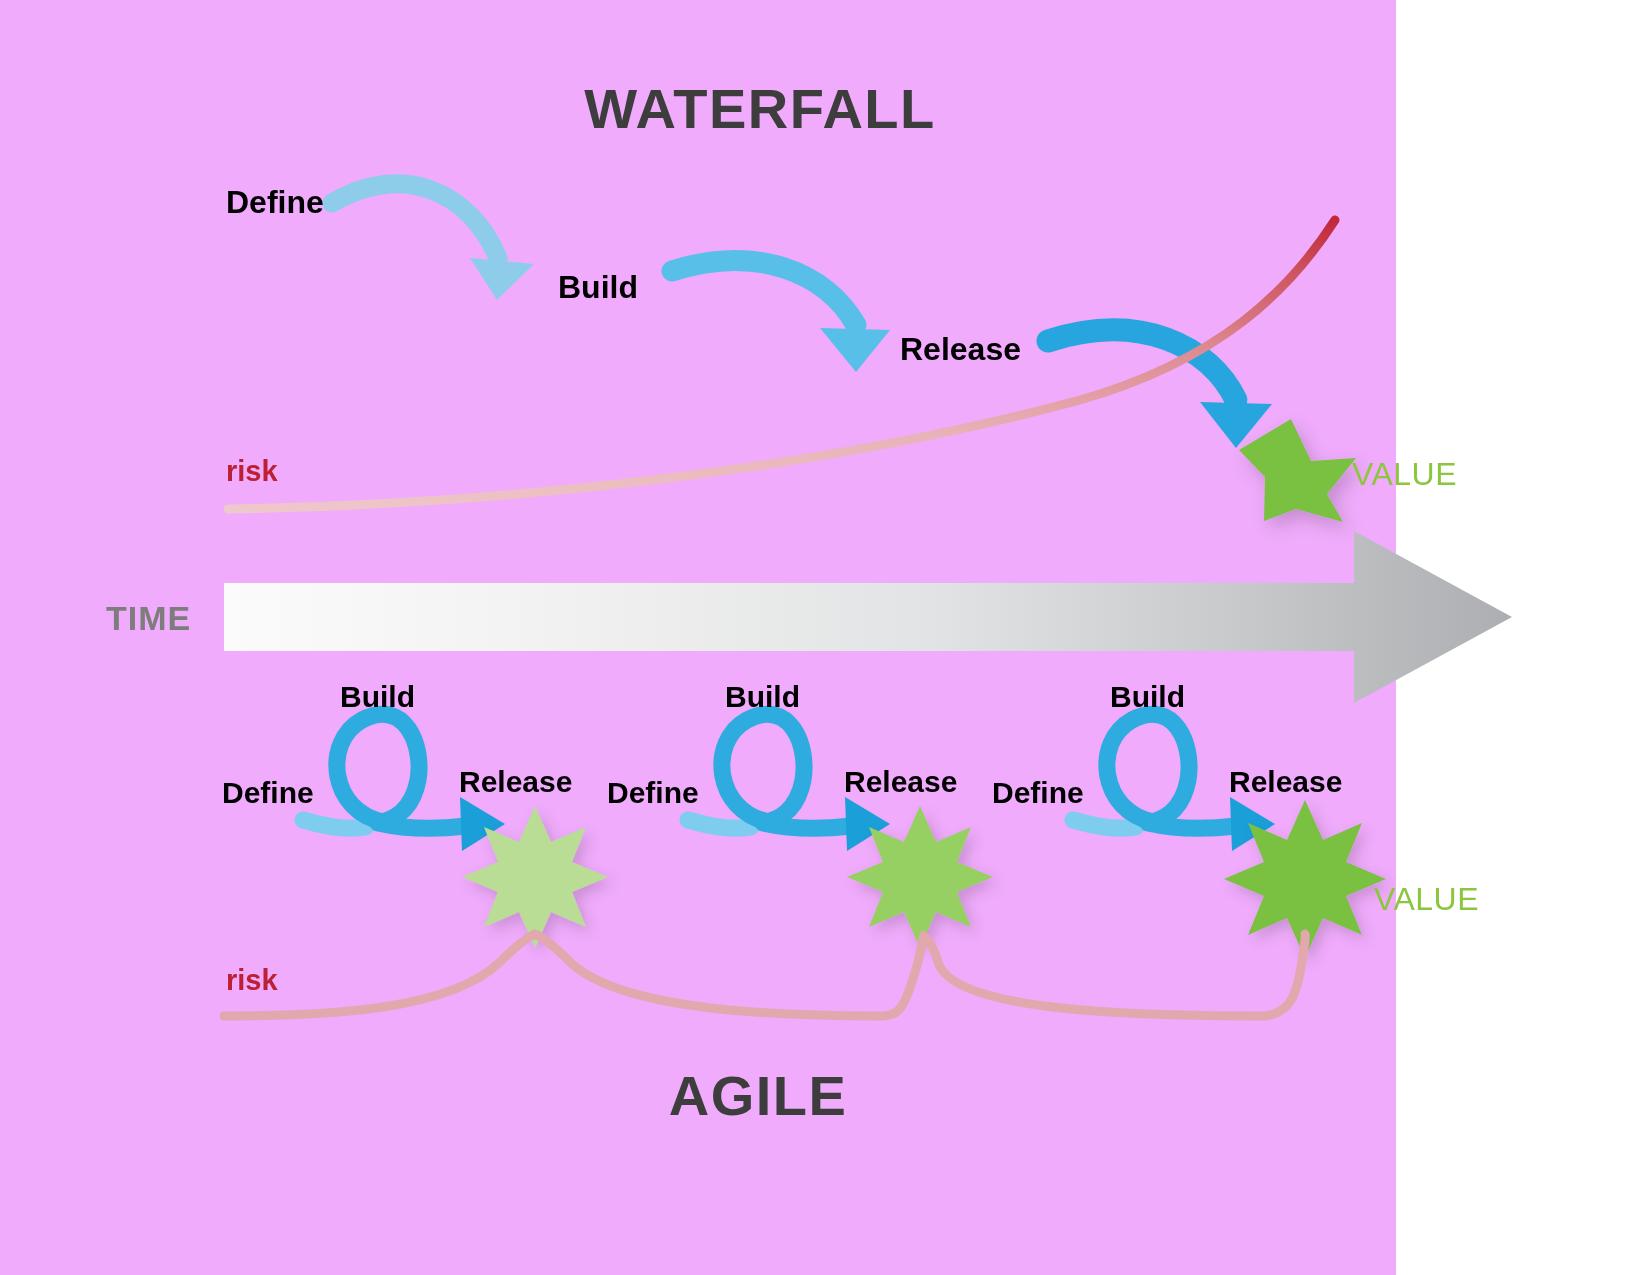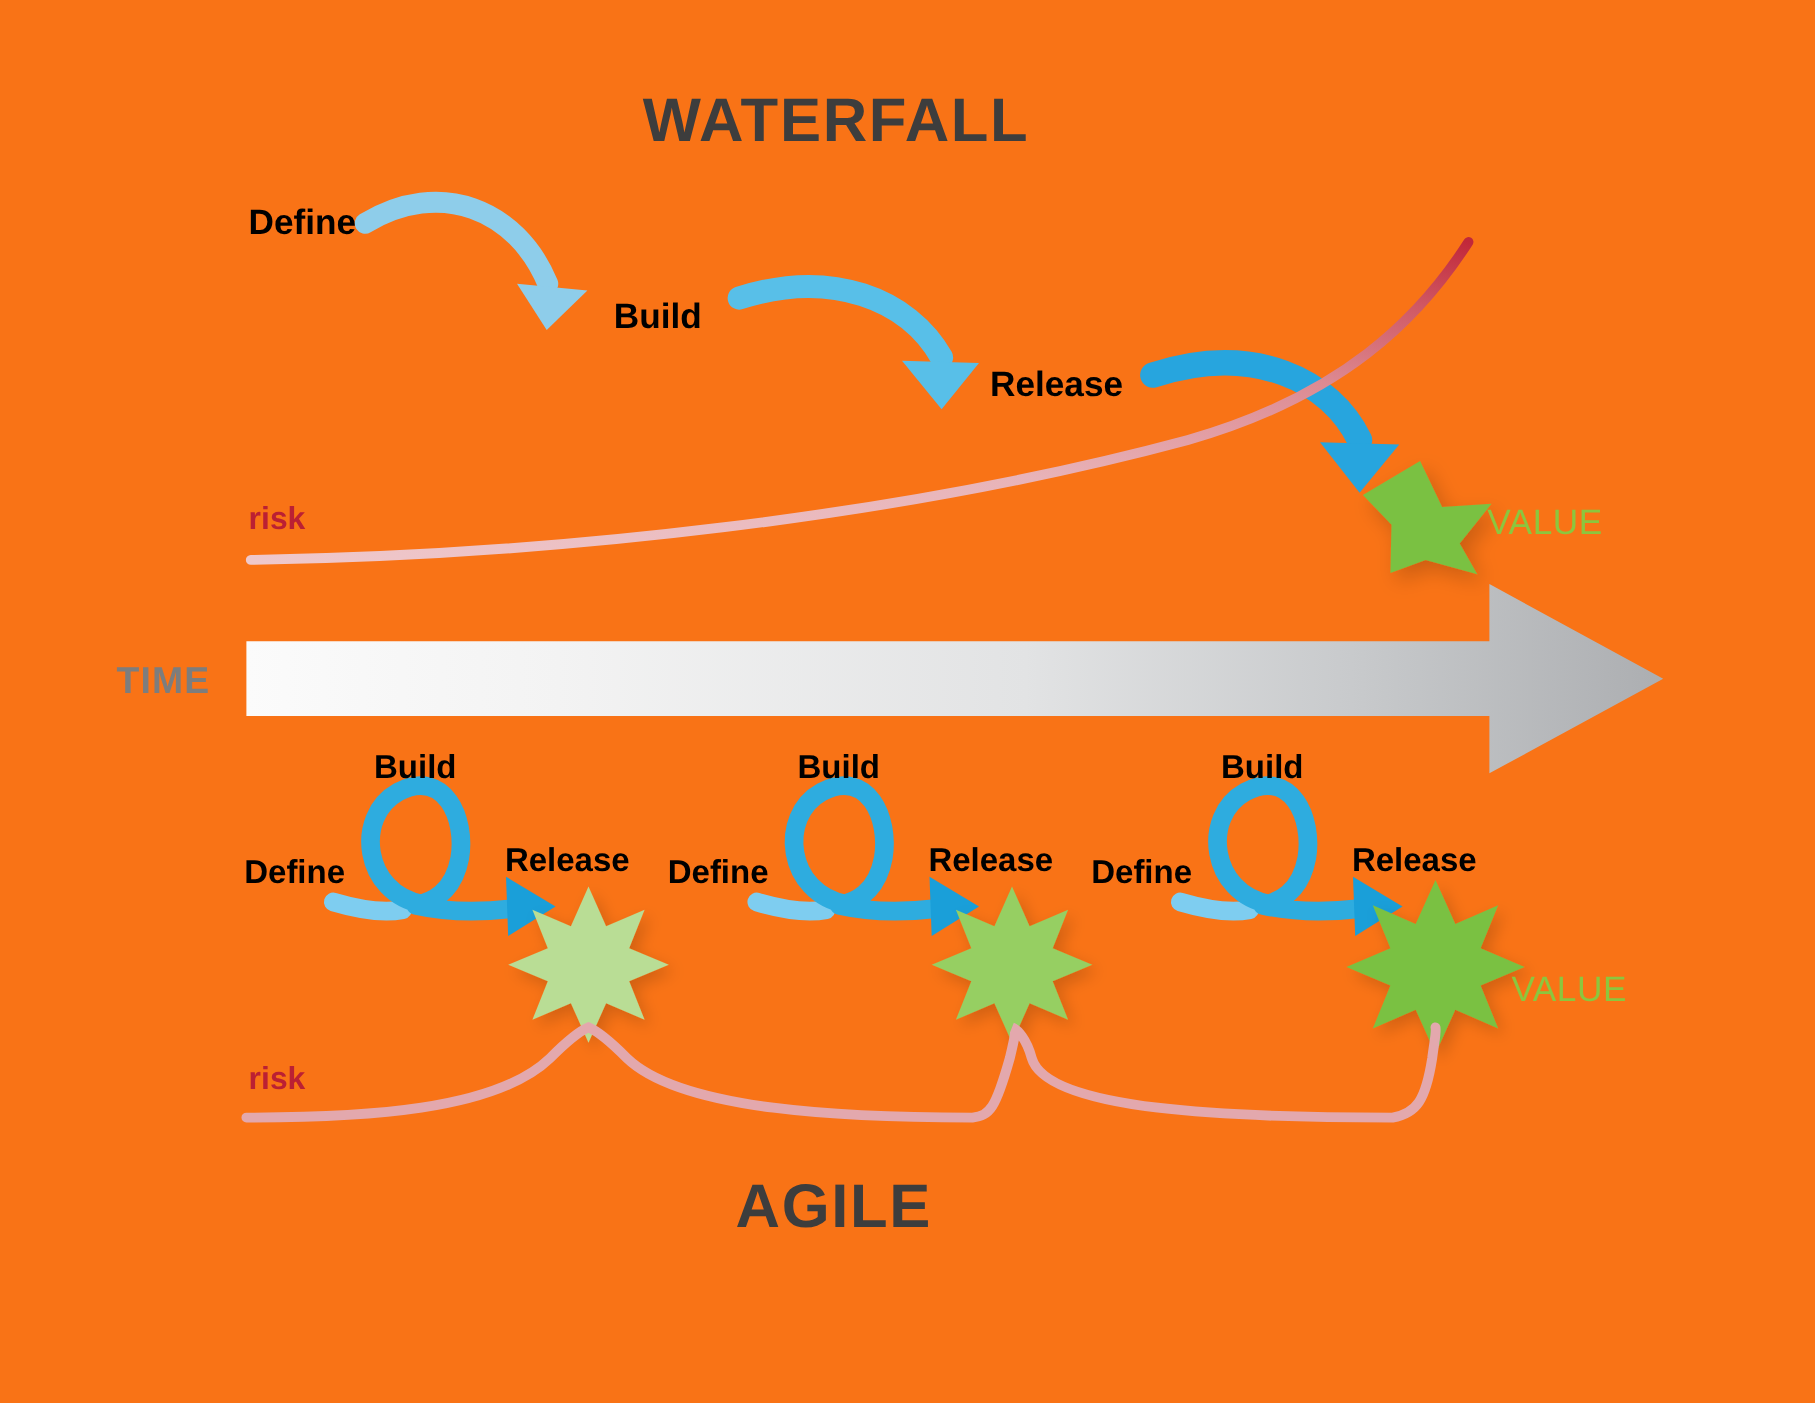--- a/index.html
+++ b/index.html
@@ -9,23 +9,23 @@
     background: #ffffff;
   }
   body {
     font-family: "Liberation Sans", sans-serif;
     width: 1650px;
     height: 1275px;
     overflow: hidden;
   }
   #stage {
     position: relative;
-    width: 1650px;
+    width: 1396px;
     height: 1275px;
-    background: #f97316;
+    background: #f0abfc;
   }
   #diagram {
     position: absolute;
     left: 0;
     top: 0;
     width: 1650px;
     height: 1275px;
   }
   .ttl {
     font-weight: bold;

